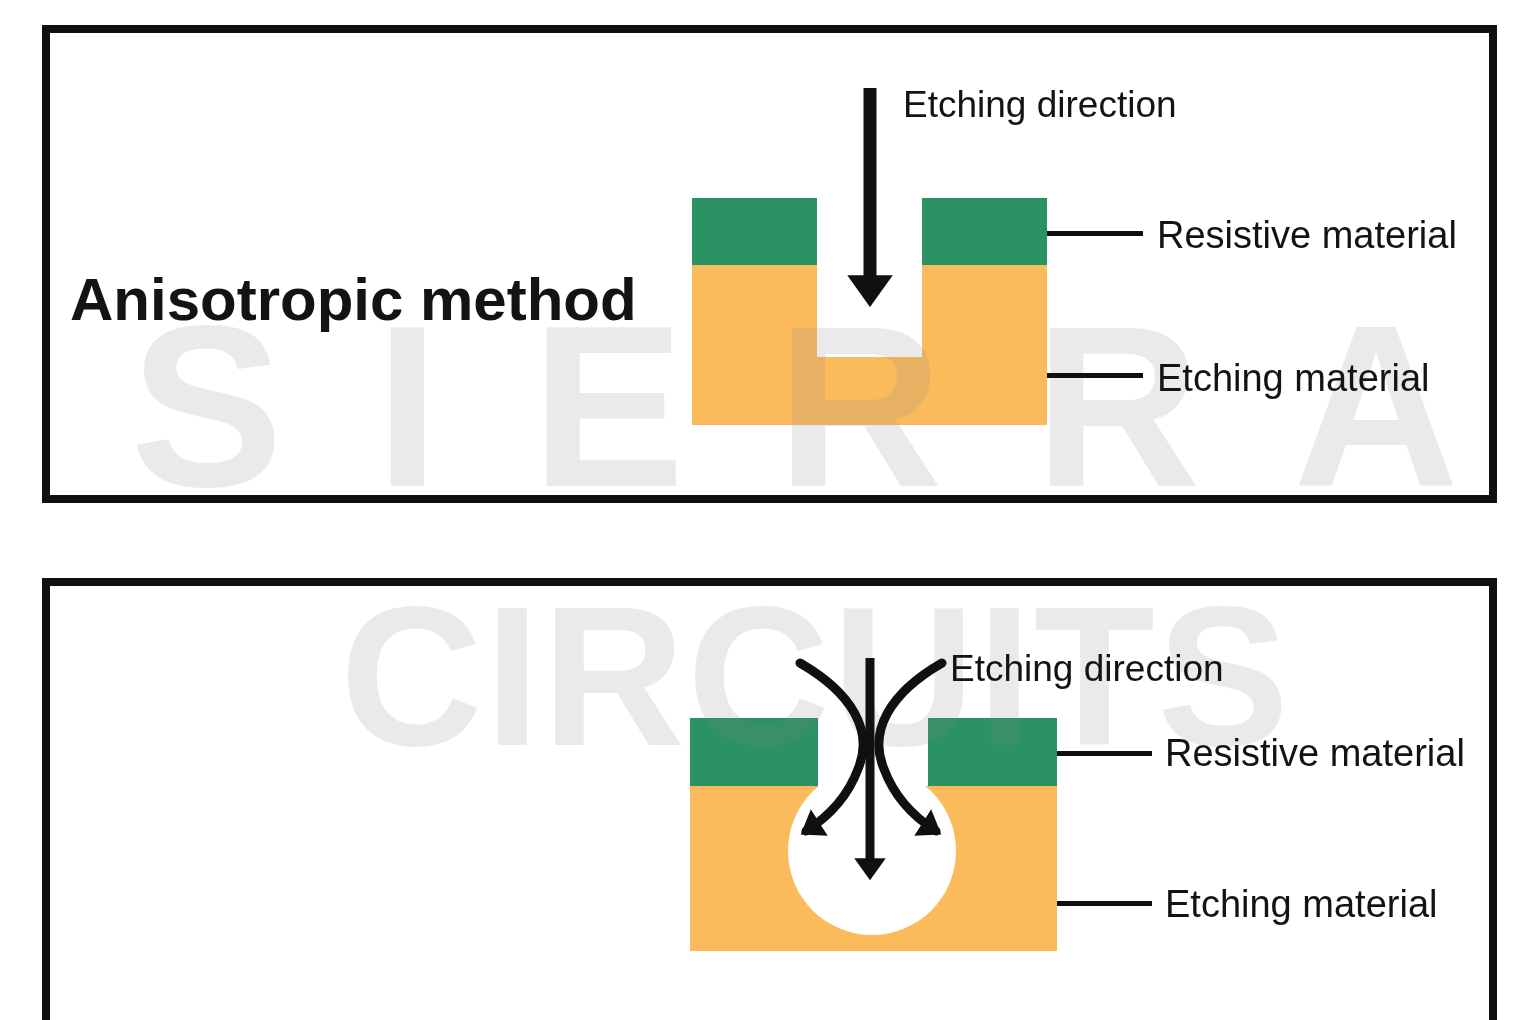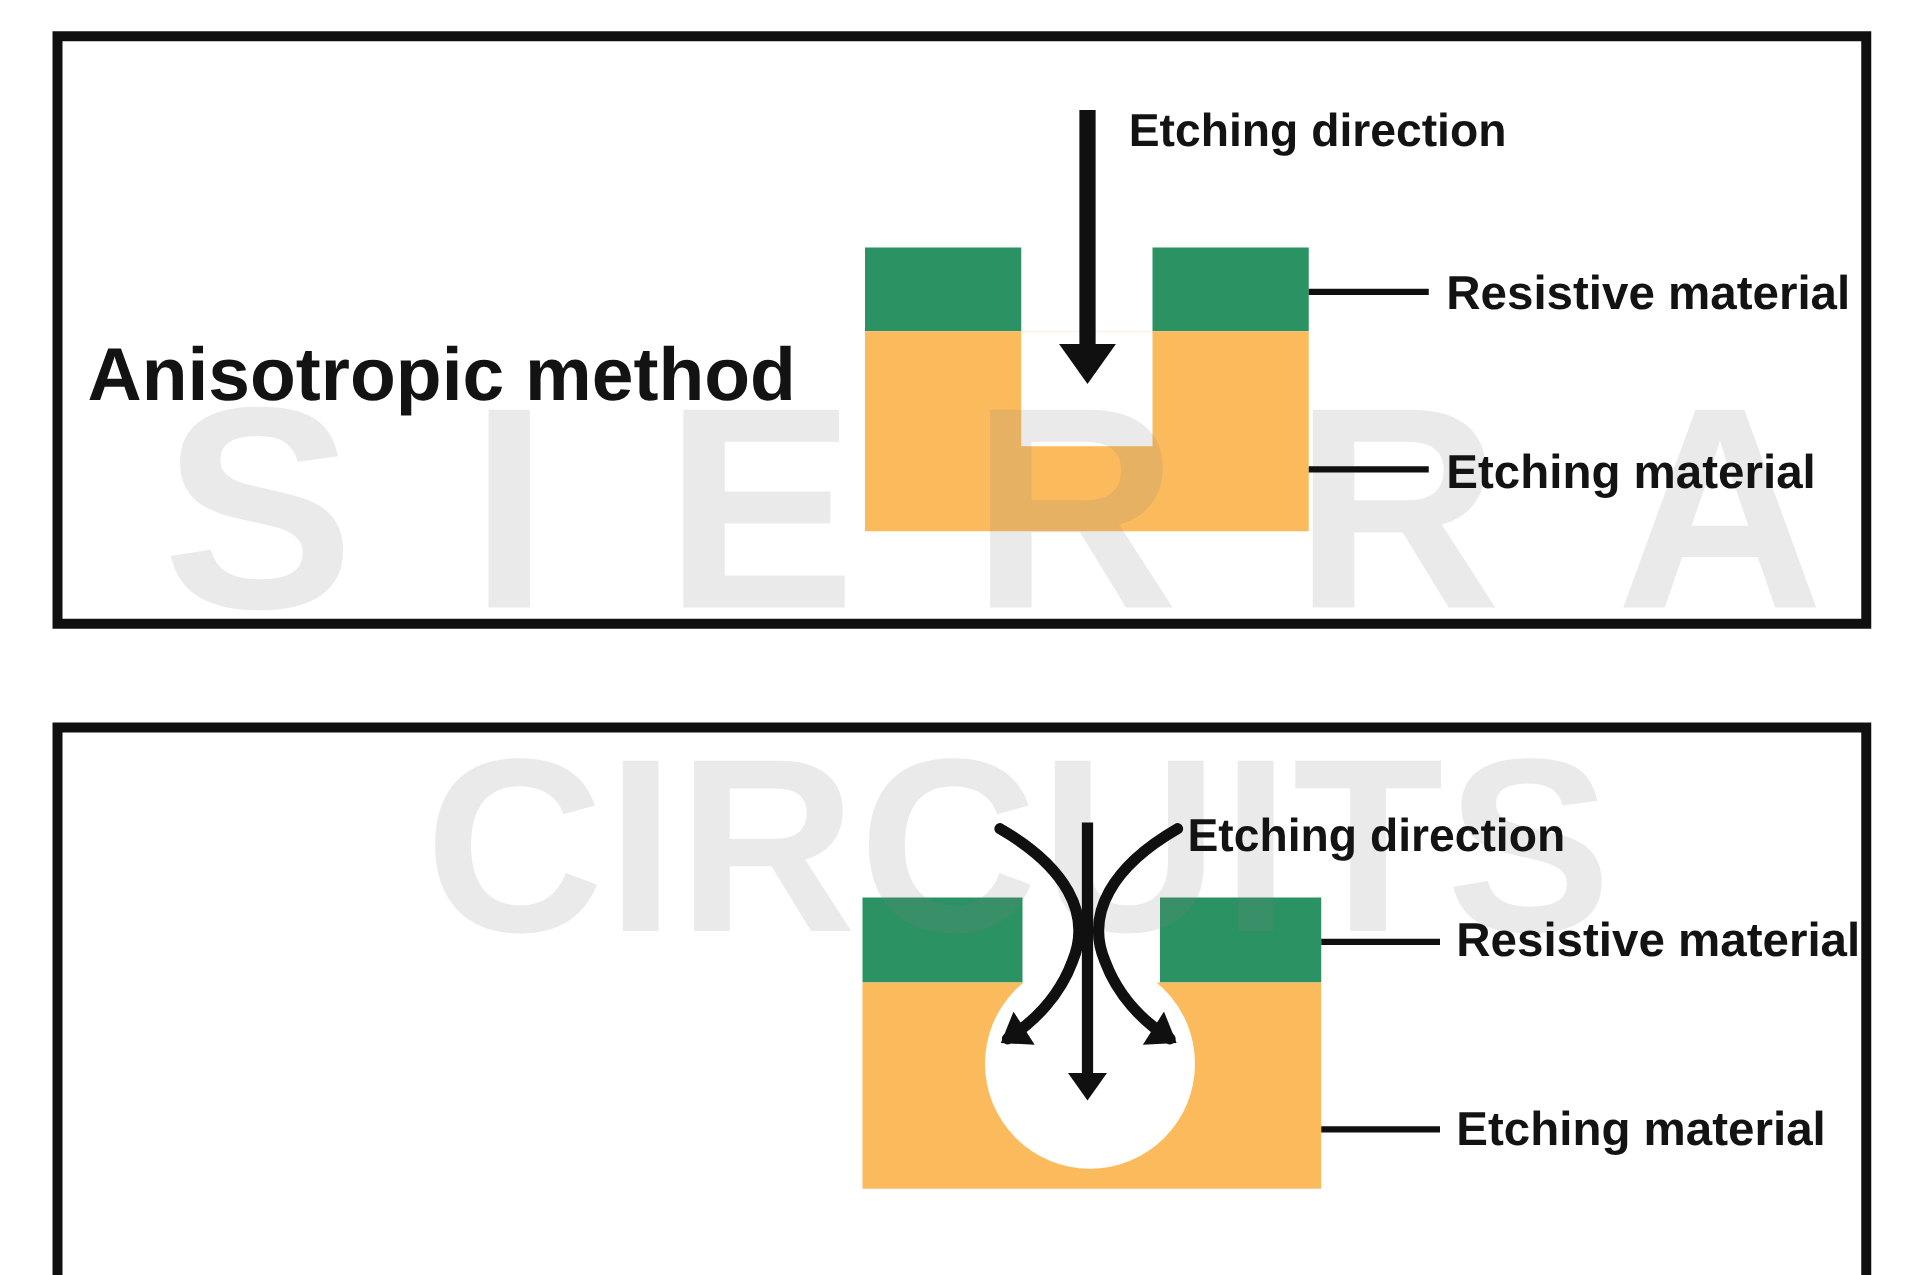--- a/index.html
+++ b/index.html
@@ -22,21 +22,21 @@
     position:absolute;z-index:2;
     font-weight:700;line-height:1;white-space:nowrap;
     pointer-events:none;
   }
   .title{
     position:absolute;z-index:3;
     font-weight:700;font-size:60px;line-height:1;white-space:nowrap;
   }
   .lbl{
     position:absolute;z-index:3;
-    font-weight:700;font-size:38px;line-height:1;white-space:nowrap;
+    font-weight:400;font-size:38px;line-height:1;white-space:nowrap;
   }
   .leader{position:absolute;z-index:3;height:5px;}
   svg.arrows{position:absolute;z-index:3;overflow:visible;}
 </style>
 </head>
 <body>
 
 <div id="canvas">
 
   <div class="panel" style="left: 42px; top: 25px; width: 1455px; height: 478px; border-color: rgb(16, 16, 16);">

